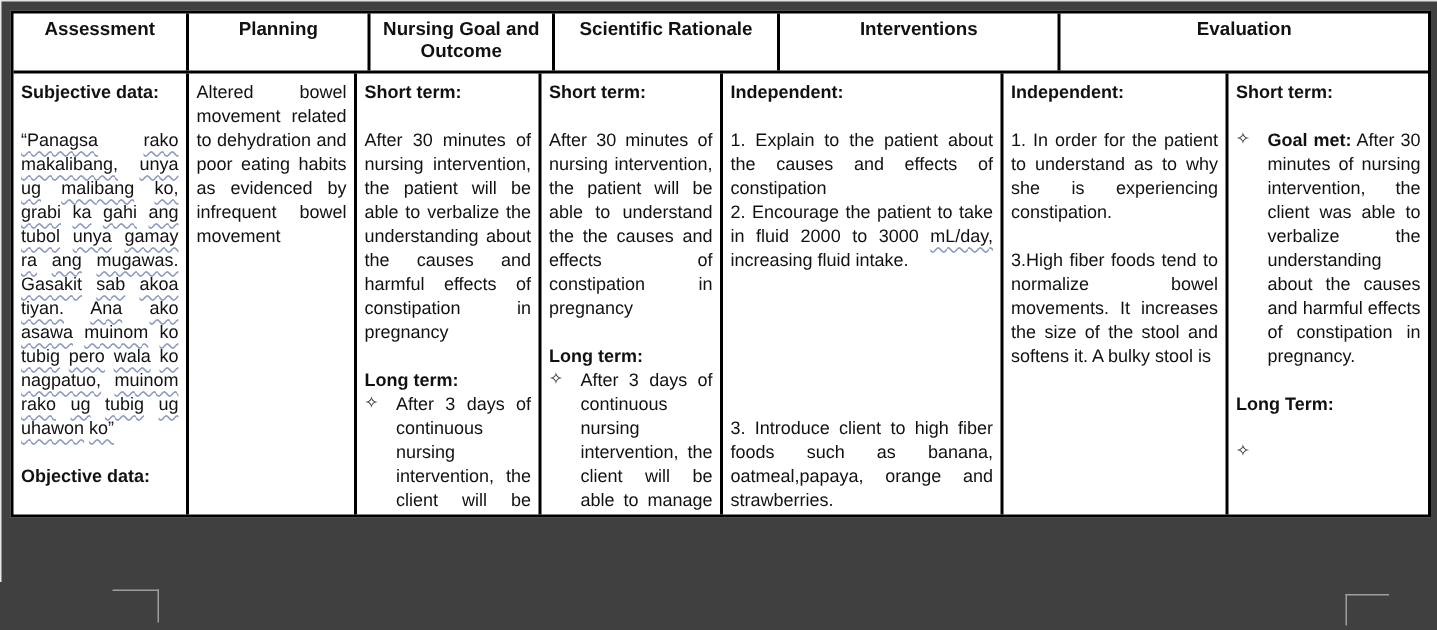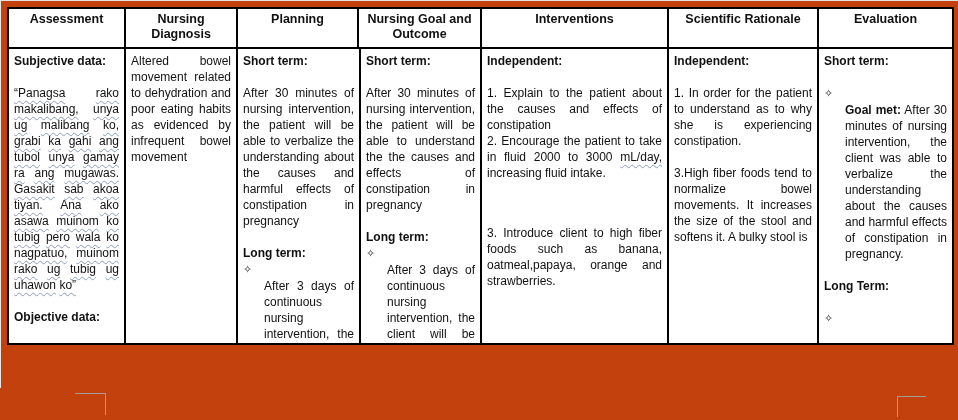--- a/index.html
+++ b/index.html
@@ -1,18 +1,18 @@
 <!DOCTYPE html>
 <html><head>
 <meta charset="utf-8">
 <style>
   * { margin:0; padding:0; box-sizing:border-box; }
   html,body { background:#fff; }
   .page {
-    position:relative; width:958px; height:420px; background:#c2410c; overflow:hidden;
+    position:relative; width:958px; height:420px; background:#404040; overflow:hidden;
     font-family:"Liberation Sans","DejaVu Sans",sans-serif; color:#111;
   }
   .edge-top  { position:absolute; left:0; top:0; width:958px; height:1px; background:#e2e2e2; }
   .edge-left { position:absolute; left:0; top:0; width:1px; height:388px; background:#e8e8e8; }
 
   .tbl { position:absolute; left:7px; top:7px; width:947px; border:2px solid #000; background:#fff; }
   .row { display:flex; }
   .thead { border-bottom:2px solid #000; }
   .th, .td { border-right:2px solid #000; }
   .th:last-child, .td:last-child { border-right:none; }
@@ -25,29 +25,29 @@
     font-weight:bold; font-size:12.5px; line-height:15px;
   }
   .td {
     height:294px; overflow:hidden; padding:4px 5px 0 5px;
     font-size:12px; line-height:16px;
   }
   .b { font-weight:bold; }
   p.j, .jt { text-align:justify; }
   .sp  { margin-top:16px; }   
   .sp2 { }   
-  .gap-big { margin-top:44px; }
+  .gap-big { margin-top:96px; }
 
   .li-dot { display:flex; margin-top:0; }
   .li-dot .dot { width:24px; flex:none; font-size:9px; line-height:16px; padding-left:2px; }
   .li-dot .li-t { flex:1; }
 
   .li-dia { display:flex; }
   .li-dia .dia { width:21px; flex:none; font-size:11px; color:#222; }
-  .li-dia .li-t { flex:1; text-align:justify;margin-top:17px; }
+  .li-dia .li-t { flex:1; text-align:justify; }
 
   .wavy, .wavy-words span {
     text-decoration-line:underline; text-decoration-style:wavy;
     text-decoration-color:#8b9cc0; text-decoration-thickness:1px;
     text-underline-offset:3px;
   }
 
   .mark { position:absolute; }
   .mark-left  { left:75px;  top:393px; width:31px; height:22px; border-top:1px solid #9e9e9e; border-right:1px solid #9e9e9e; }
   .mark-right { left:897px; top:396px; width:29px; height:21px; border-top:1px solid #9e9e9e; border-left:1px solid #9e9e9e; }
@@ -55,25 +55,24 @@
 </head>
 <body>
 
 <div class="page">
   <div class="edge-top"></div>
   <div class="edge-left"></div>
 
   <div class="tbl">
     <div class="row thead">
       <div class="th c1">Assessment</div>
-      <div class="th c2">Nursing Diagnosis</div>
       <div class="th c4">Planning</div>
       <div class="th c3">Nursing Goal and Outcome</div>
+      <div class="th c6">Scientific Rationale</div>
       <div class="th c5">Interventions</div>
-      <div class="th c6">Scientific Rationale</div>
       <div class="th c7">Evaluation</div>
     </div>
 
     <div class="row tbody">
 
       <div class="td c1">
         <div class="b">Subjective data:</div>
         <p class="j sp wavy-words"><span>“Panagsa</span> <span>rako</span> <span>makalibang,</span> <span>unya</span> <span>ug</span> <span>malibang</span> <span>ko,</span> <span>grabi</span> <span>ka</span> <span>gahi</span> <span>ang</span> <span>tubol</span> <span>unya</span> <span>gamay</span> <span>ra</span> <span>ang</span> <span>mugawas.</span> <span>Gasakit</span> <span>sab</span> <span>akoa</span> <span>tiyan.</span> <span>Ana</span> <span>ako</span> <span>asawa</span> <span>muinom</span> <span>ko</span> <span>tubig</span> <span>pero</span> <span>wala</span> <span>ko</span> <span>nagpatuo,</span> <span>muinom</span> <span>rako</span> <span>ug</span> <span>tubig</span> <span>ug</span> <span>uhawon</span> <span>ko”</span></p>
         <div class="b sp">Objective data:</div>
         <div class="sp">

